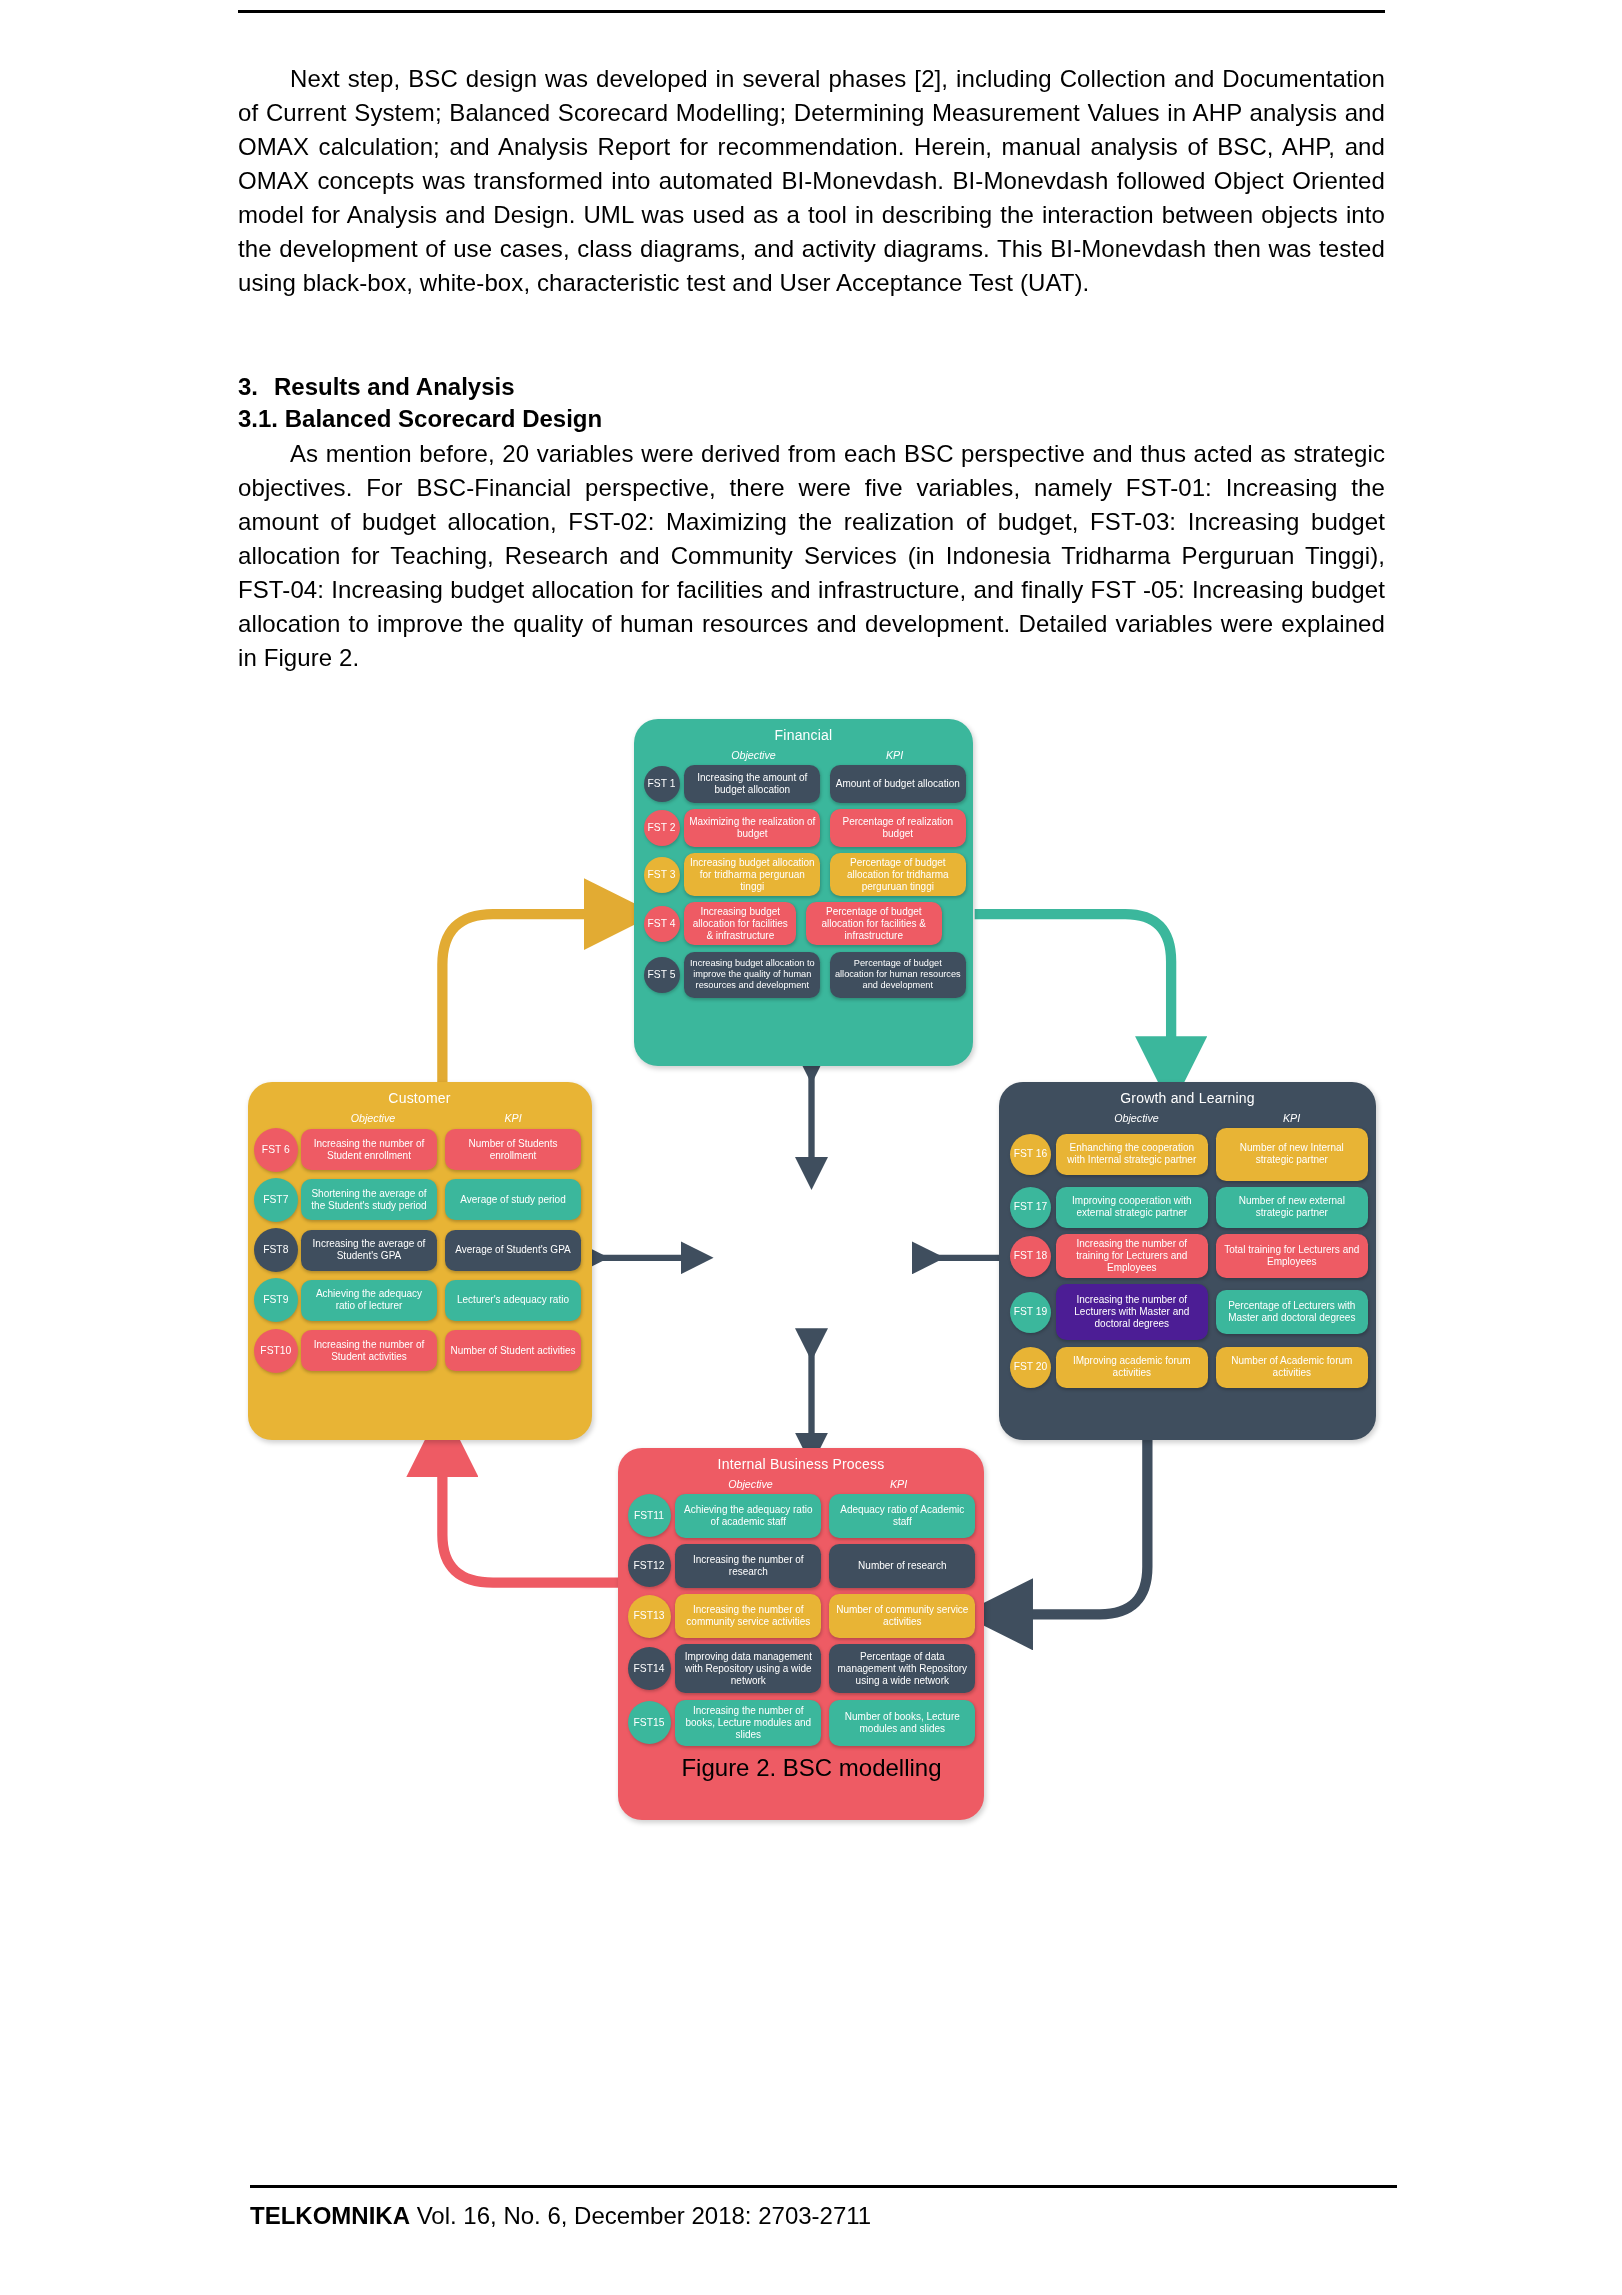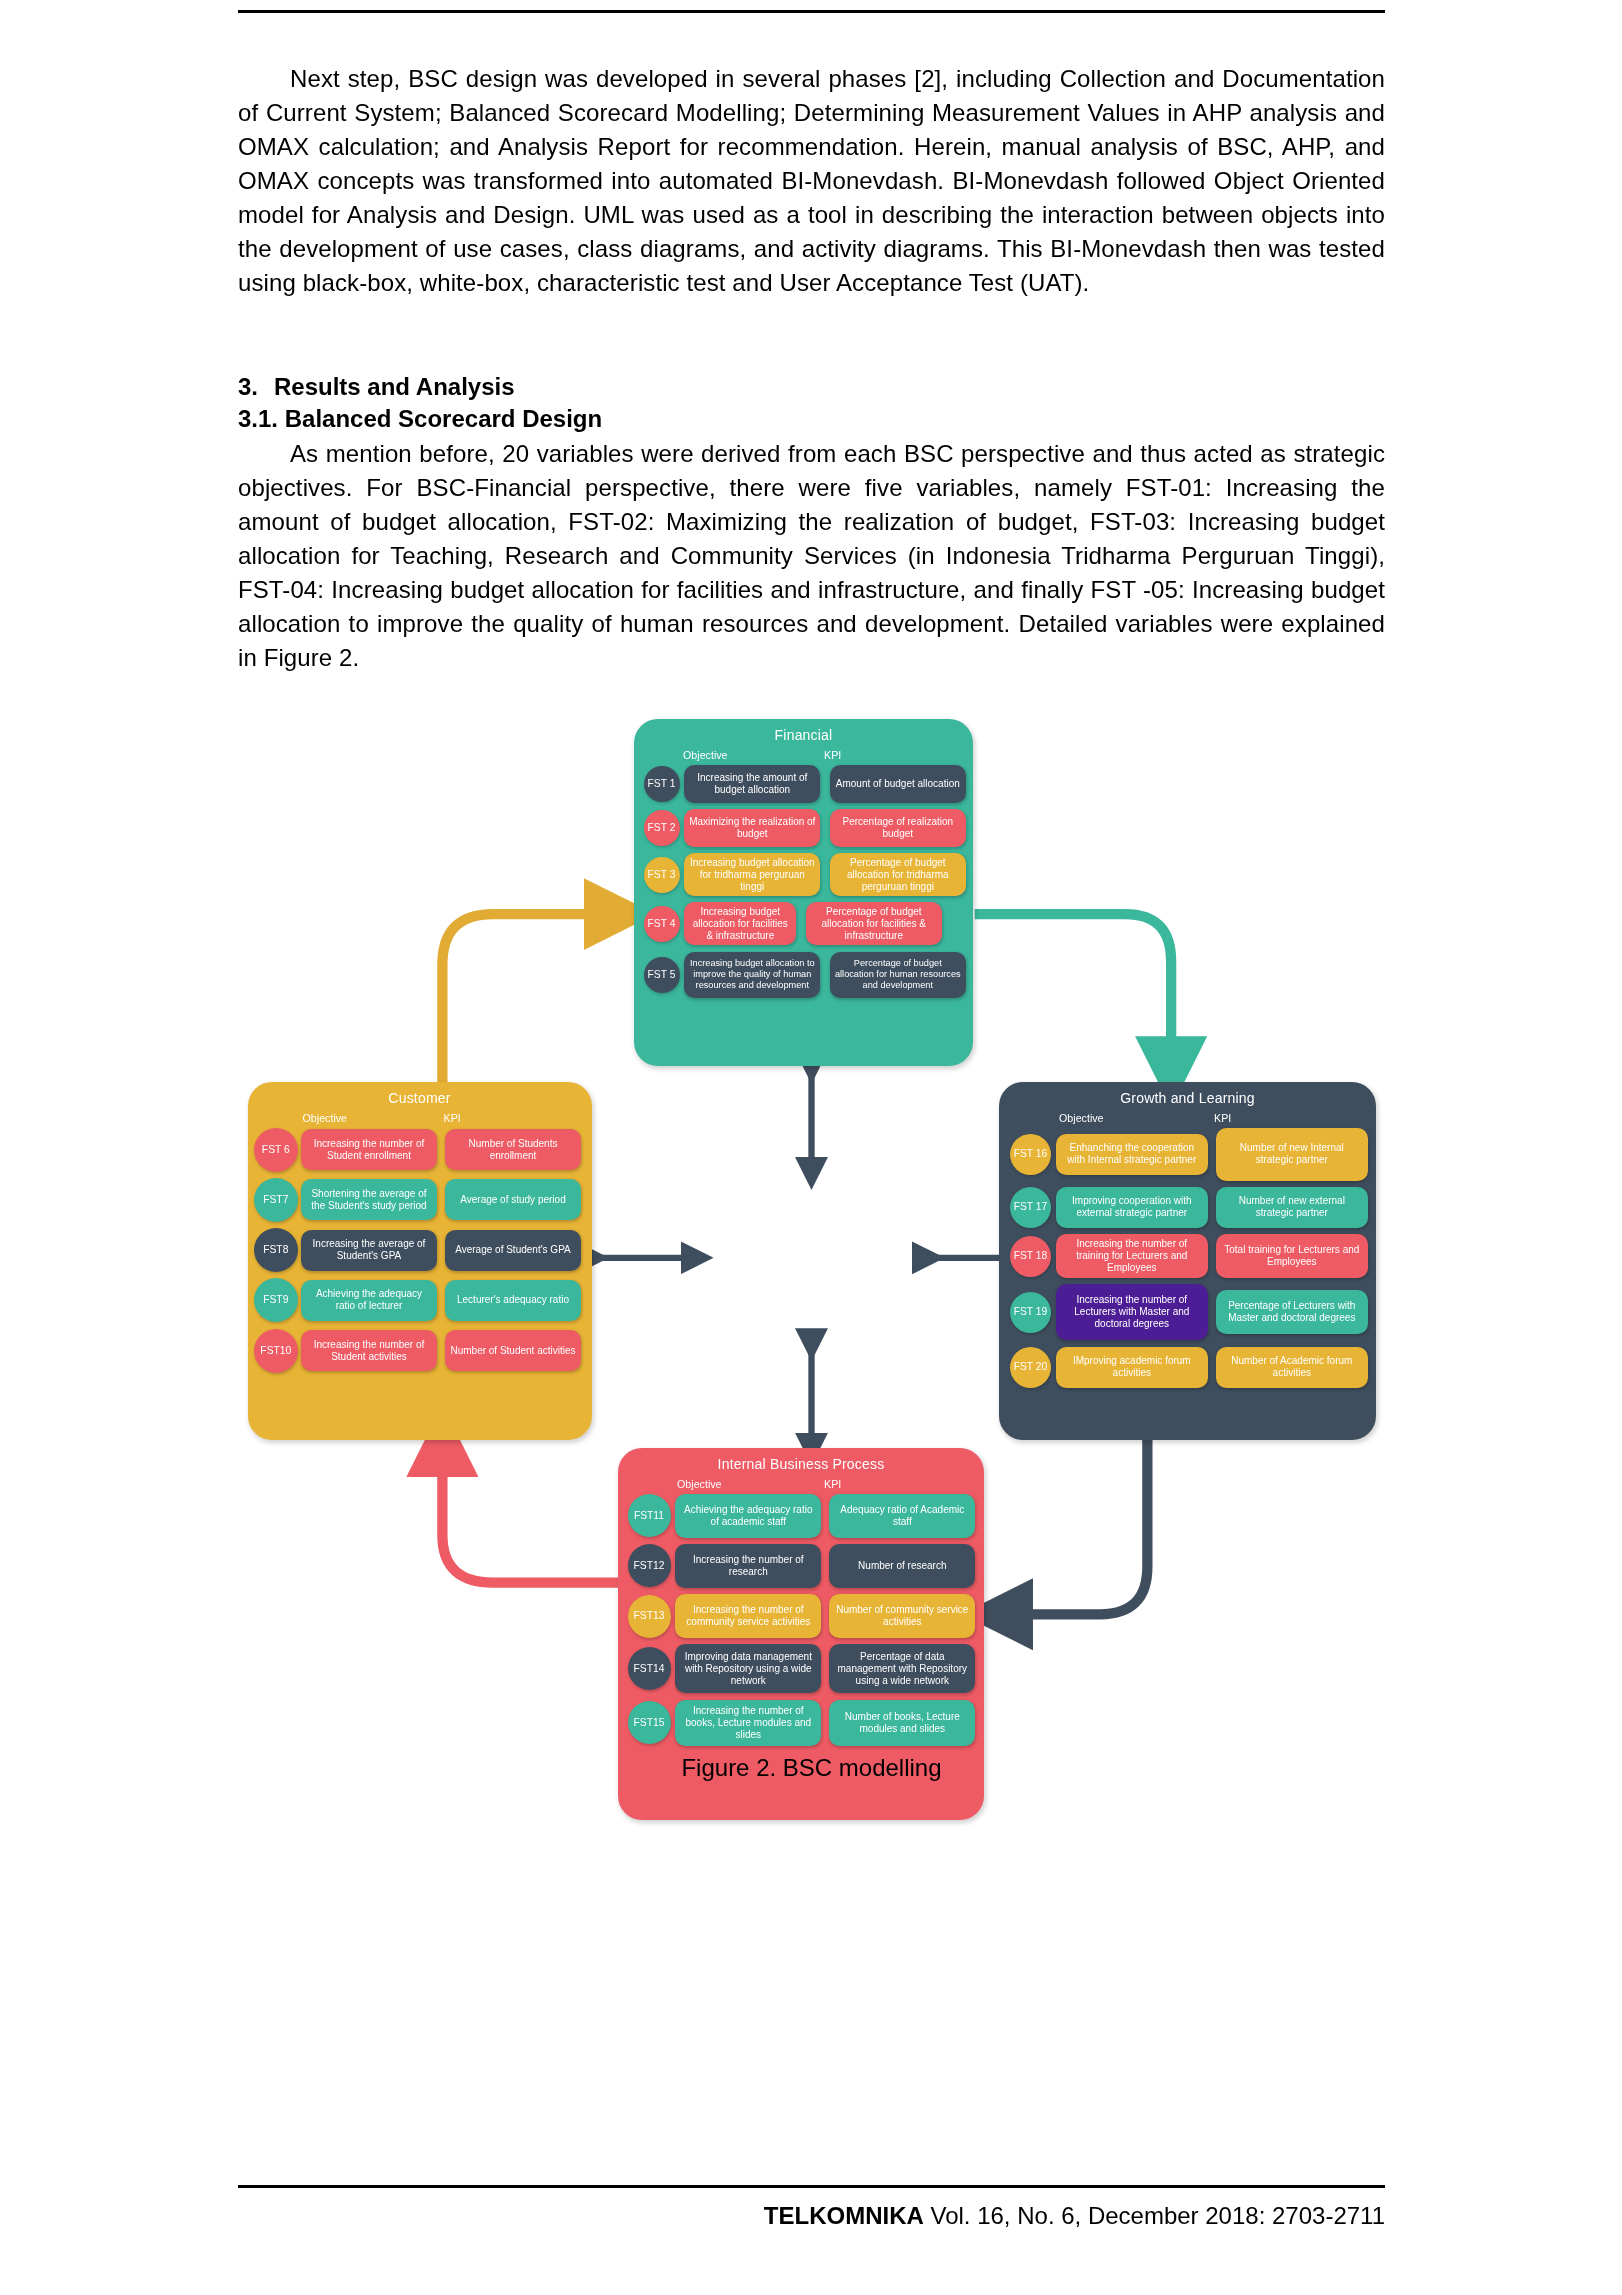--- a/index.html
+++ b/index.html
@@ -56,21 +56,21 @@
     box-sizing:border-box;
     box-shadow:1.6px 2.4px 4.8px rgba(0,0,0,.18);
   }
   .panel .ptitle{
     text-align:center;color:#fff;
     font-size:14px;
     padding-top:8px;
     letter-spacing:0.2px;
   }
   .colhdrs{display:flex;margin-top:6.3px;}
-  .colhdrs .c{color:#fff;font-size:10.7px;}
+  .colhdrs .c{color:#fff;font-size:10.7px;text-align:center;font-style:italic;}
   .rows{margin-top:3.2px;}
   .row{display:flex;align-items:center;margin-bottom:6.3px;}
   .circ{
     border-radius:50%;
     color:#fff;
     display:flex;align-items:center;justify-content:center;
     text-align:center;
     font-size:10.3px;
     line-height:12px;
     flex:0 0 auto;
@@ -105,21 +105,21 @@
   }
 
   .arrows{position:absolute;left:0;top:0;width:1147px;height:1062px;pointer-events:none;}
 
   .figcap{
     position:absolute;left:0;right:0;top:1043px;
     text-align:center;font-size:24px;
   }
 
   
-  .footwrap{position:absolute;left:0;top:2175px;width:1147px;text-align:right;}
+  .footwrap{position:absolute;left:12px;top:2175px;width:1147px;}
   .footer{
     font-size:24px;margin-top:14.3px;
   }
   .footer b{font-weight:bold;}
 </style>
 </head>
 <body>
 
 <div class="page">
 

